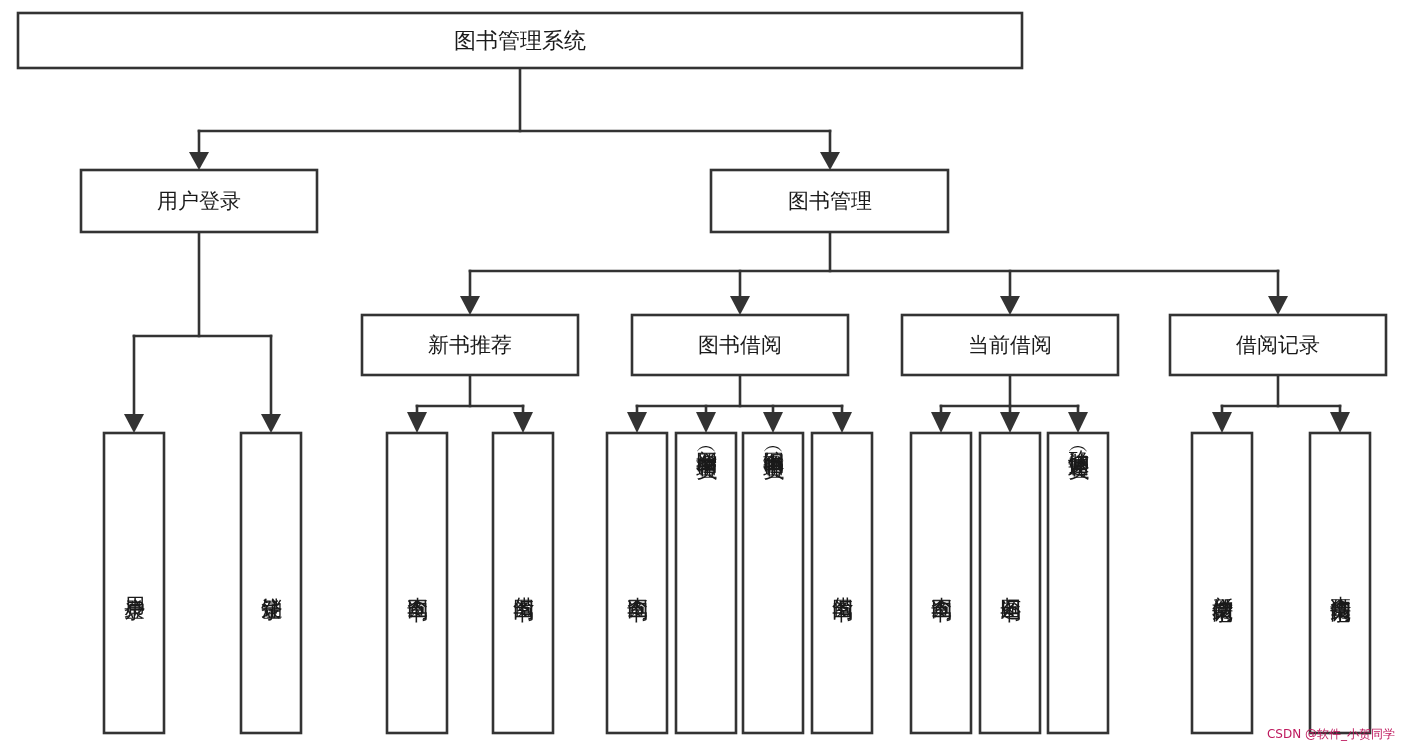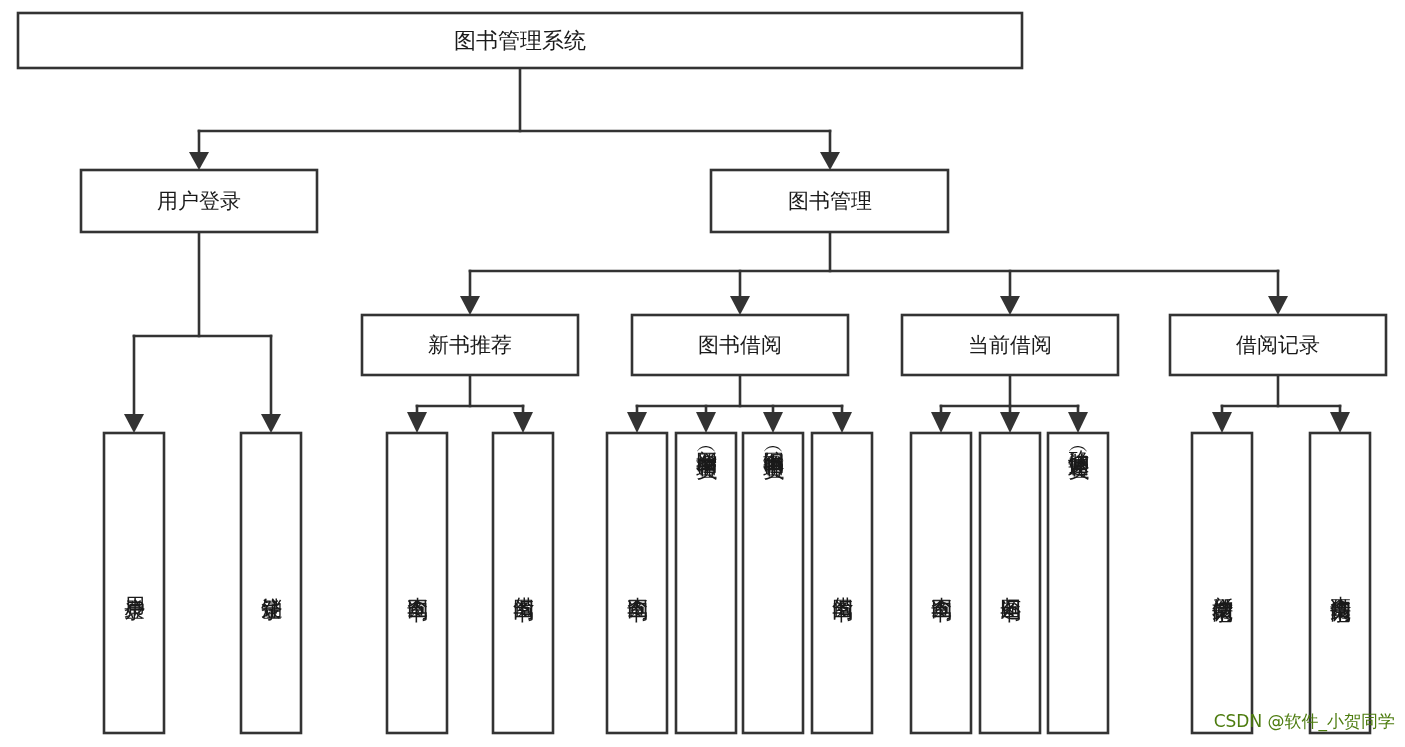--- a/index.html
+++ b/index.html
@@ -68,24 +68,24 @@
     font-size: 21px;
     line-height: 1.02;
     color: #1a1a1a;
     letter-spacing: 1.5px;
     white-space: nowrap;
     text-align: center;
   }
   .watermark {
     position: absolute;
     right: 10px;
-    bottom: 14px;
-    font-family: "DejaVu Sans", "Liberation Sans", sans-serif;
-    font-size: 17px;
-    color: #4d7c0f;
+    bottom: 4px;
+    font-family: "DejaVu Sans", "Liberation Sans", sans-serif;
+    font-size: 12px;
+    color: #be185d;
     white-space: nowrap;
     user-select: none;
   }
 </style>
 </head>
 <body>
 
 <div id="diagram-root">
 
   <svg id="tree-svg" viewBox="0 0 1405 747">

